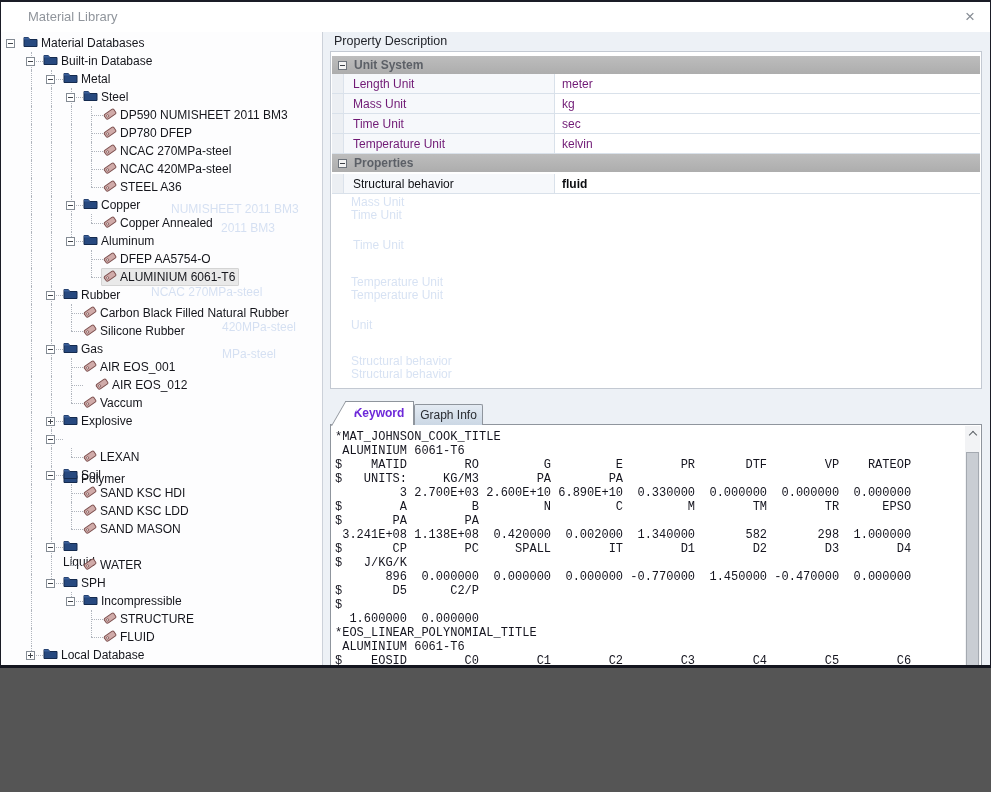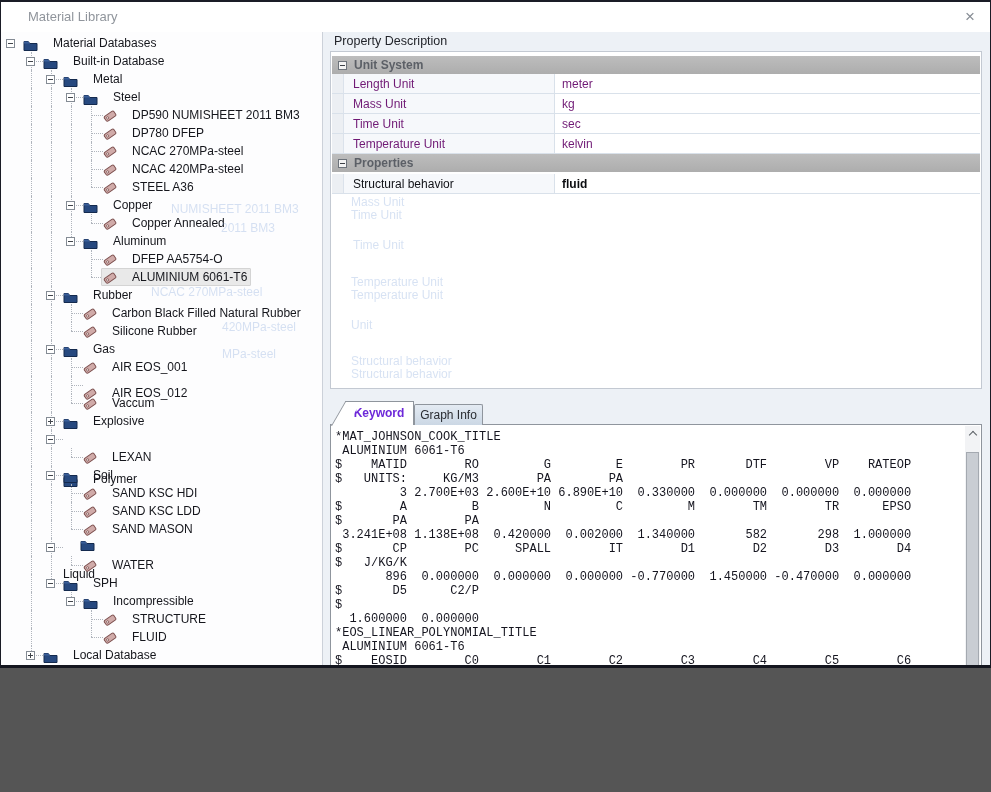--- a/index.html
+++ b/index.html
@@ -19,21 +19,21 @@
          line-height:22px;font-size:17px;color:#878d95;cursor:default;}
   
   .tree-panel{position:absolute;left:0;top:30px;width:322px;bottom:0;background:#fdfdfe;
               border-right:1px solid #ccd1d9;padding-top:2px;overflow:hidden;}
   .tree-row{position:relative;height:18px;font-size:12px;color:#15161c;white-space:nowrap;}
   .guide{position:absolute;width:0;border-left:1px dotted #b0b5bd;}
   .stub{position:absolute;height:0;border-top:1px dotted #b0b5bd;}
   .ebox{position:absolute;width:9px;height:9px;background:#fff;border:1px solid #848b94;}
   .ebox .mi{position:absolute;left:1px;top:3px;width:5px;height:1px;background:#41454c;}
   .ebox .pl{position:absolute;left:3px;top:1px;width:1px;height:5px;background:#41454c;}
-  .node{position:absolute;top:0;height:18px;display:flex;align-items:flex-end;gap:15px;
+  .node{position:absolute;top:0;height:18px;display:flex;align-items:flex-start;gap:3px;
         padding:0 3px 0 1px;border:1px solid transparent;}
   .node.sel{background:#e9e9e9;border:1px solid #d4d4d4;border-radius:1px;}
   .node svg{flex:0 0 auto;display:block;}
   .nlabel{line-height:16px;}
   
   .gbox-label{position:absolute;left:333px;top:32px;font-size:12.5px;color:#23252b;}
   .gbox{position:absolute;left:329px;top:49px;width:652px;height:338px;background:#fff;
         border:1px solid #c3c9d2;}
   .pgrid{position:absolute;inset:1px;padding-top:3px;overflow:hidden;}
   .psec{position:relative;height:18px;background:linear-gradient(#bdbdbd,#adadad);
@@ -393,21 +393,21 @@
               </g>
             </svg>
             <span class="nlabel">AIR EOS_001</span>
           </div>
         </div>
         <div class="tree-row">
           <div class="guide" style="left: 29.5px; top: 0px; height: 18px;"></div>
           <div class="guide" style="left: 49.5px; top: 0px; height: 18px;"></div>
           <div class="guide" style="left: 69.5px; top: 0px; height: 18px;"></div>
           <div class="stub" style="left: 69.5px; top: 9px; width: 12px;"></div>
-          <div class="node" style="left: 80px; margin-top: 8px;">
+          <div class="node" style="left: 92px;">
             <svg width="14" height="14" viewBox="0 0 14 14">
               <g transform="rotate(-35 7 7)">
                 <rect x="1.2" y="4.3" width="11.5" height="5.8" rx="1.6" fill="#d0aba9" stroke="#7c4f4e" stroke-width="1"></rect>
                 <circle cx="4" cy="7.2" r="1.1" fill="#fff" stroke="#7c4f4e" stroke-width="0.8"></circle>
               </g>
             </svg>
             <span class="nlabel">AIR EOS_012</span>
           </div>
         </div>
         <div class="tree-row">

